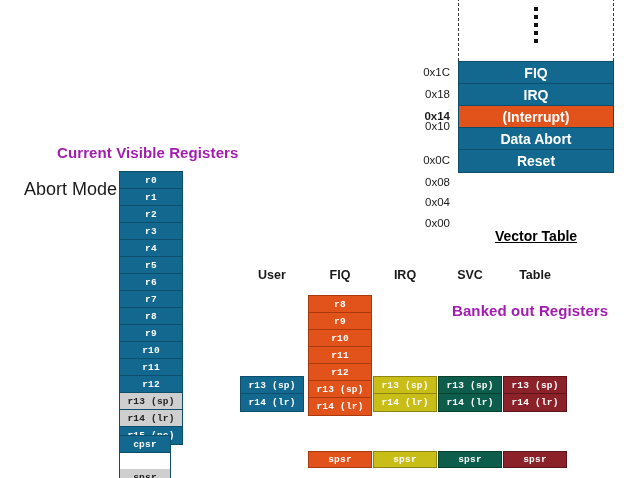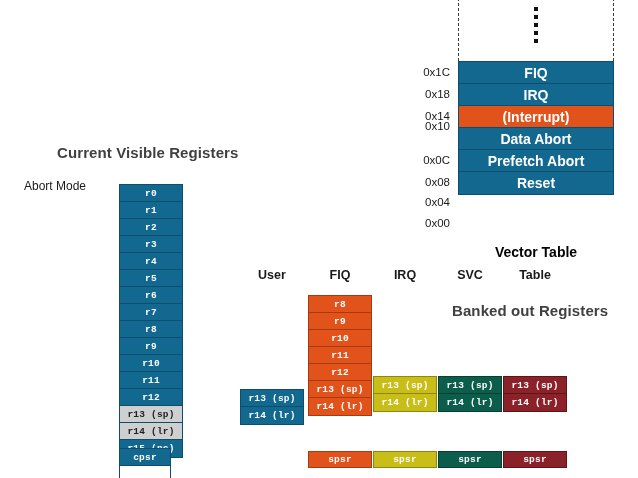--- a/index.html
+++ b/index.html
@@ -14,26 +14,26 @@
     overflow: hidden;
     font-family: "Liberation Sans", sans-serif;
     color: #1a1a1a;
   }
   .abs { position: absolute; }
 
   
   .title-orange {
     font-size: 15px;
     font-weight: bold;
-    color: #404040;
+    color: #a21caf;
     white-space: nowrap;
     letter-spacing: 0.1px;
   }
   .label-dark {
-    font-size: 12px;
+    font-size: 18px;
     color: #1a1a1a;
     white-space: nowrap;
   }
   .col-head {
     font-size: 12.5px;
     font-weight: bold;
     color: #1a1a1a;
     text-align: center;
     white-space: nowrap;
   }
@@ -69,21 +69,21 @@
 
   
   .c-blue      { background: #12688f; }
   .c-grey      { background: #cfcfcf; color: #222222; }
   .c-orange    { background: #e2521b; }
   .c-olive     { background: #c9bd17; }
   .c-teal      { background: #0c5d4c; }
   .c-maroon    { background: #8c2229; }
 
   
-  .bd-blue   { border: 1.5px solid #0d4e6d; margin-top: 13px; }
+  .bd-blue   { border: 1.5px solid #0d4e6d; }
   .bd-orange { border: 1.5px solid #a93a10; }
   .bd-olive  { border: 1.5px solid #8e8610; }
   .bd-teal   { border: 1.5px solid #08402f; }
   .bd-maroon { border: 1.5px solid #5e1519; }
 
   
   .sep-blue   { border-bottom: 1px solid #0d4e6d; }
   .sep-orange { border-bottom: 1px solid #a93a10; }
   .sep-olive  { border-bottom: 1px solid #8e8610; }
   .sep-teal   { border-bottom: 1px solid #08402f; }
@@ -210,29 +210,28 @@
     <i></i>
       <i></i>
       <i></i>
       <i></i>
       <i></i>
   </div>
 </div>
 
 <div class="abs vt-addr" style="left:398px; top:66px;  width:52px;">0x1C</div>
 <div class="abs vt-addr" style="left:398px; top:88px;  width:52px;">0x18</div>
-<div class="abs vt-addr" style="left:398px; top:110px; width:52px;">0x14</div>
+<div class="abs vt-addr" style="left:398px; top:110px; width:52px;font-weight:bold;">0x14</div>
 <div class="abs vt-addr" style="left:398px; top:120px; width:52px;">0x10</div>
 <div class="abs vt-addr" style="left:398px; top:154px; width:52px;">0x0C</div>
 <div class="abs vt-addr" style="left:398px; top:176px; width:52px;">0x08</div>
 <div class="abs vt-addr" style="left:398px; top:196px; width:52px;">0x04</div>
 <div class="abs vt-addr" style="left:398px; top:217px; width:52px;">0x00</div>
 
 <div class="abs vt-wrap" style="left:458px; top:61px; width:156px;">
   <div class="vt-row" style="height:22px; font-size:14px;">FIQ</div>
   <div class="vt-row" style="height:22px; font-size:14px;">IRQ</div>
   <div class="vt-row reserved" style="height:22px; font-size:14px;">(Interrupt)</div>
   <div class="vt-row" style="height:22px; font-size:14px;">Data Abort</div>
-  <div class="vt-row" style="height:22px; font-size:14px;">Prefetch Abort</div>
   <div class="vt-row" style="height:22px; font-size:14px; border-bottom:none;">Reset</div>
 </div>
 
-<div class="abs vt-caption" style="left:458px; top:244px; width:156px;">Vector Table</div>
+<div class="abs vt-caption" style="left:458px; top:228px; width:156px;text-decoration:underline;">Vector Table</div>
 
 </body></html>

